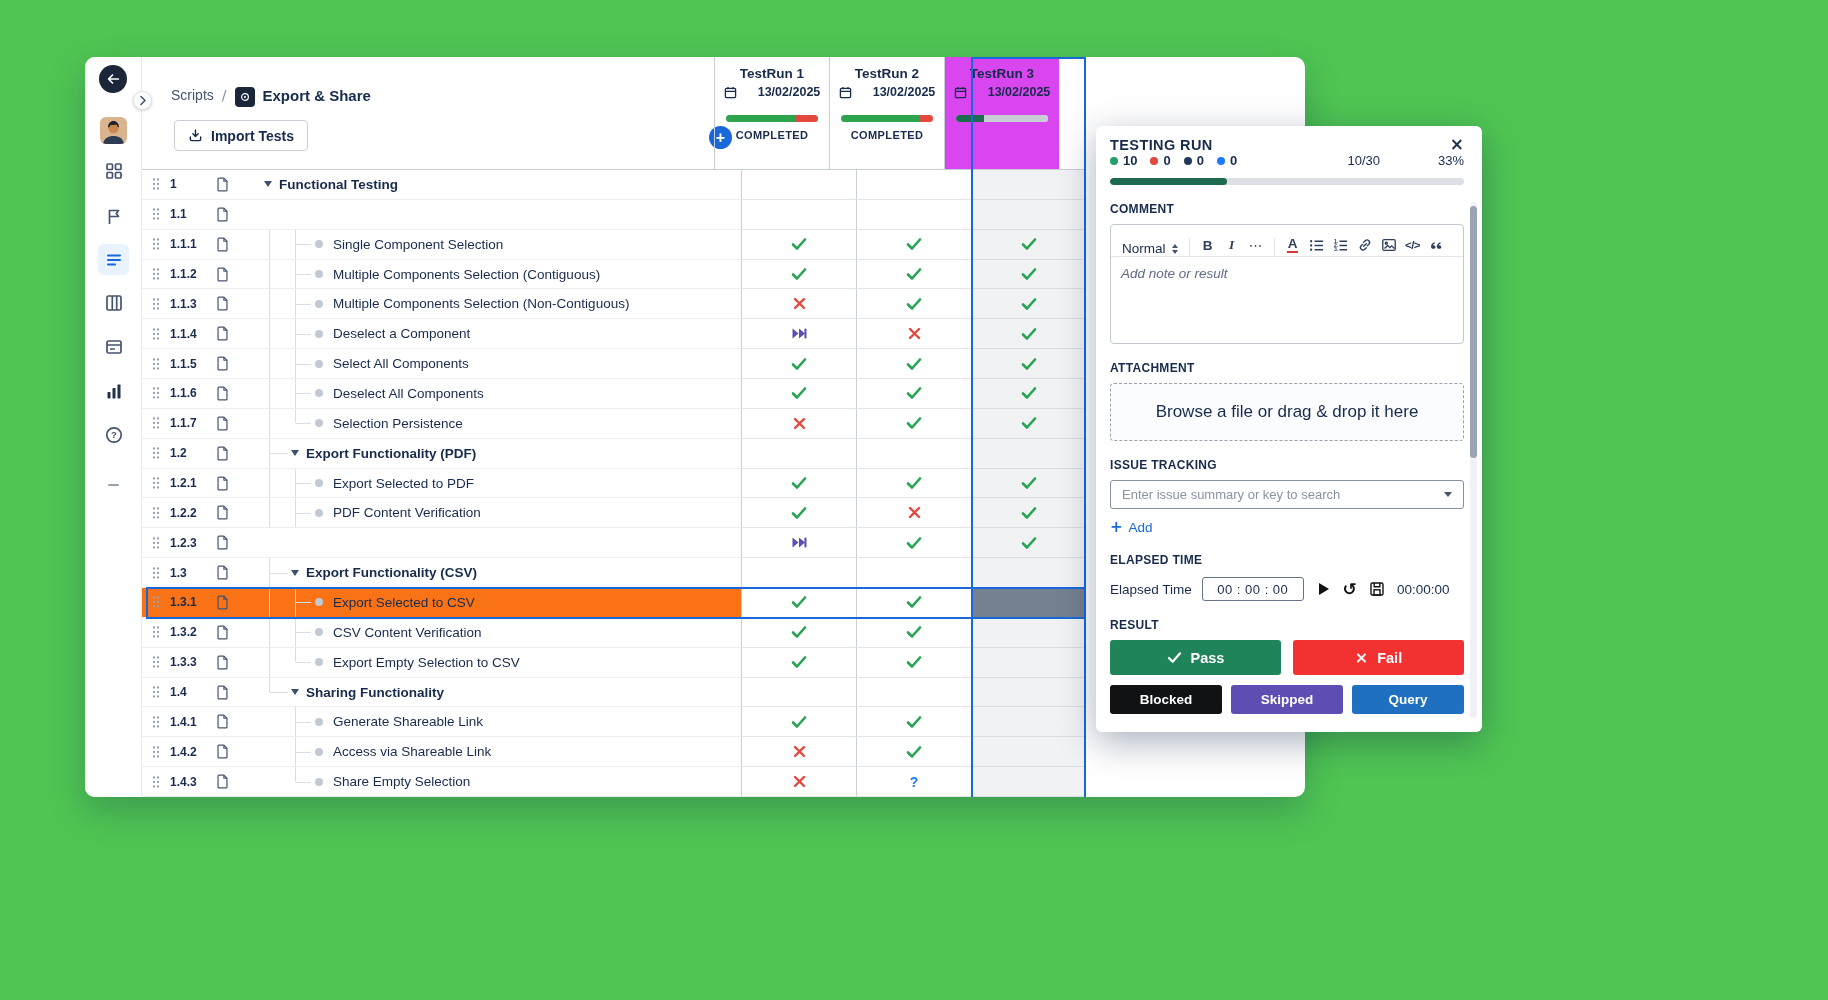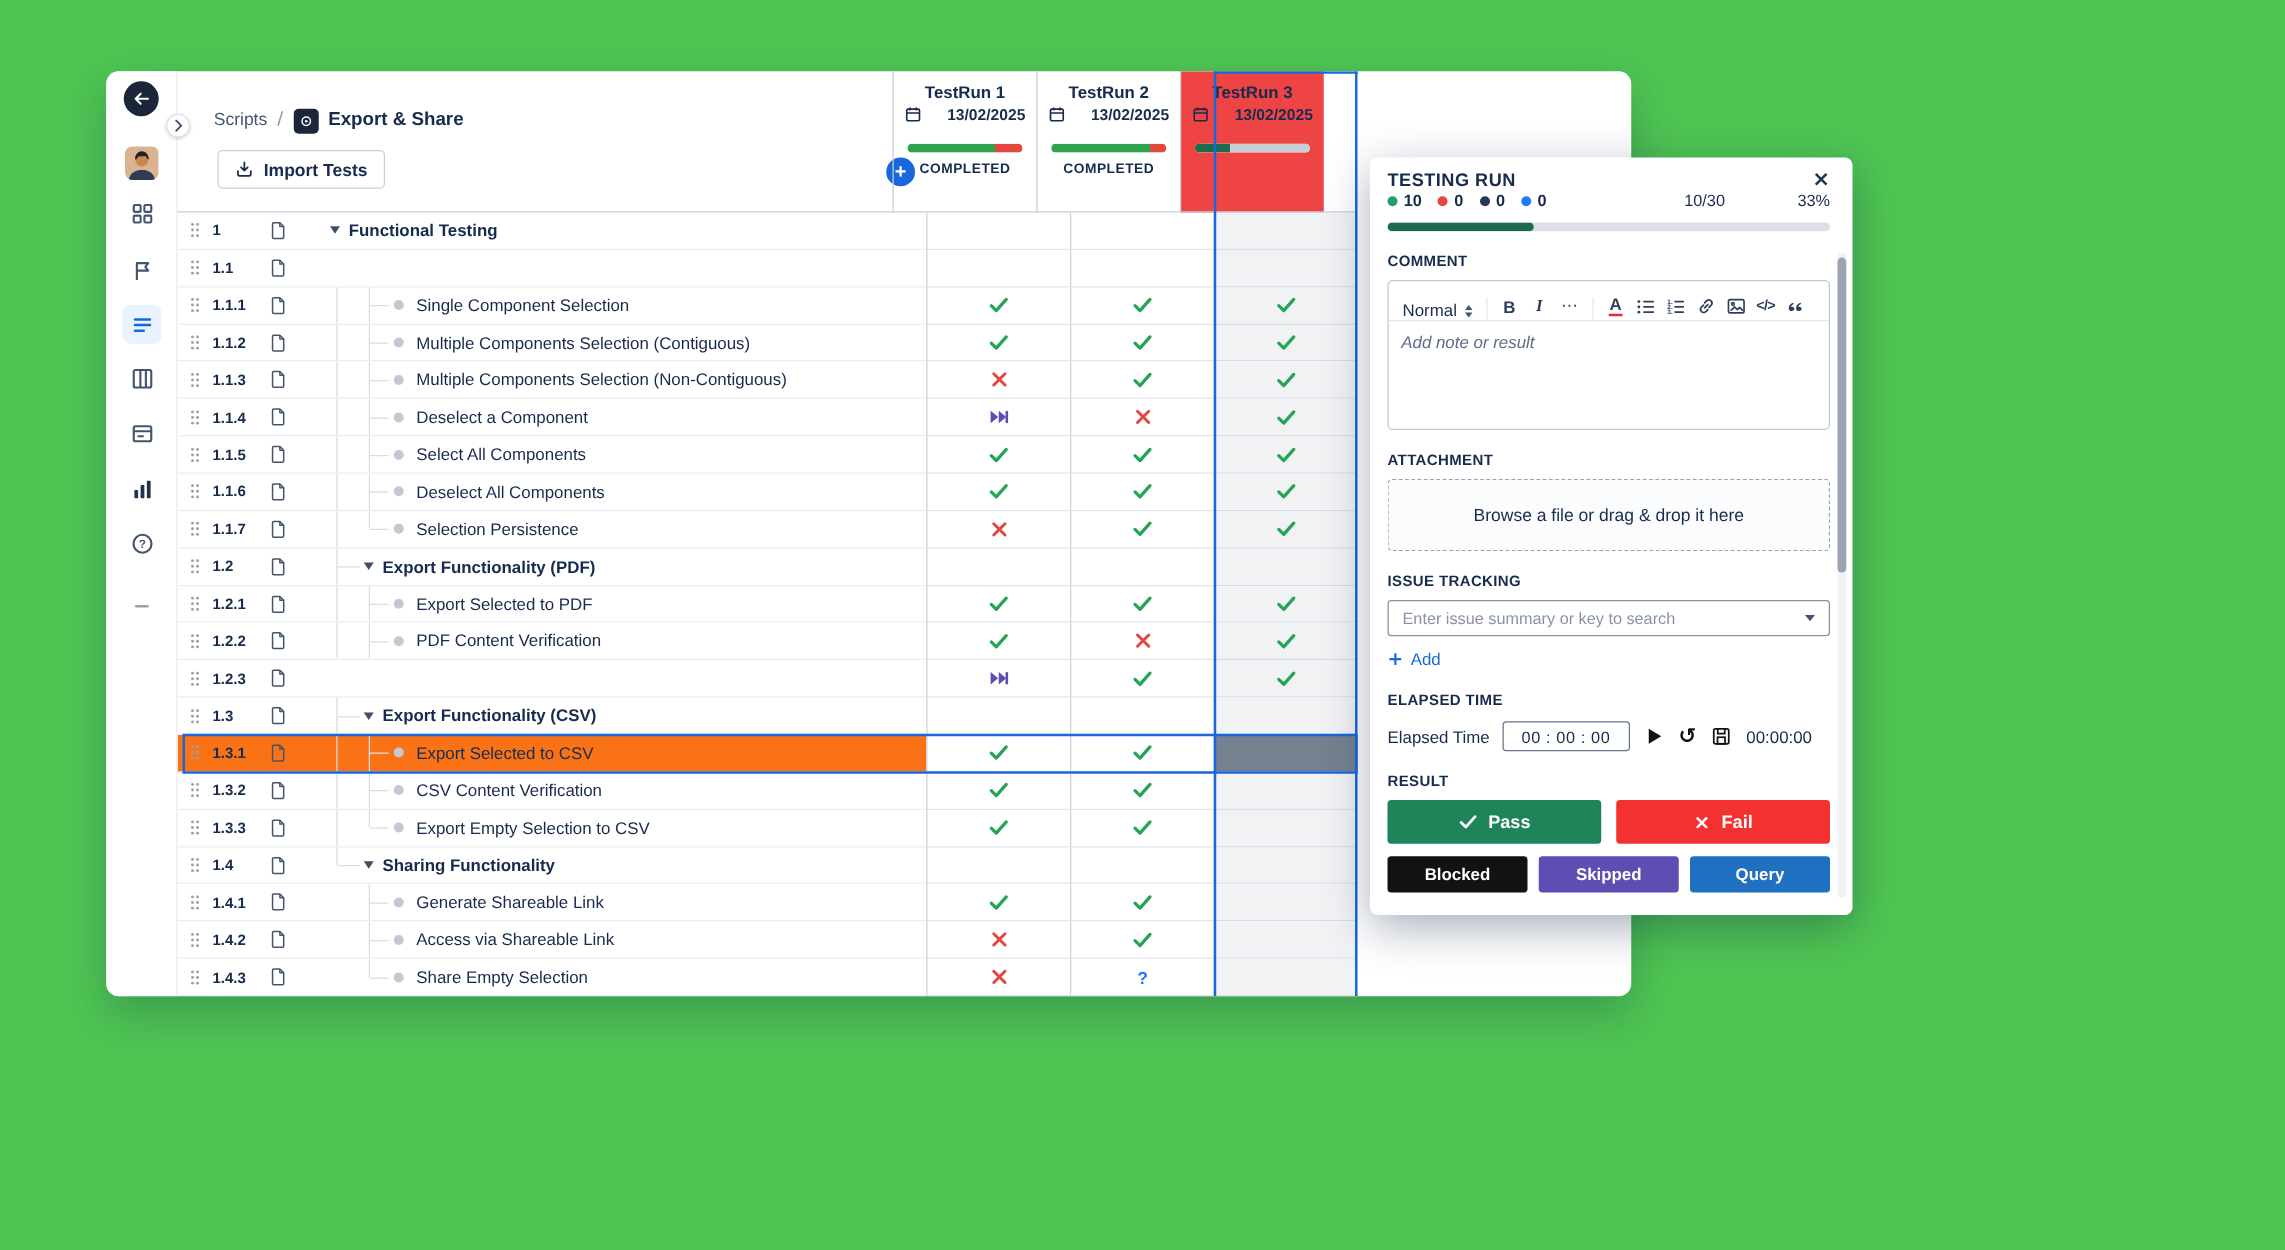--- a/index.html
+++ b/index.html
@@ -27,23 +27,23 @@
   .bc-root{color:#44546F}
   .bc-sep{color:#8590A2}
   .bc-badge{width:20px;height:20px;border-radius:4px;background:#1B2638;display:flex;align-items:center;justify-content:center}
   .bc-page{font-size:15px;font-weight:700;color:#172B4D}
   .import-btn{position:absolute;left:32px;top:63px;height:31px;padding:0 13px;display:flex;align-items:center;gap:8px;background:#fff;border:1px solid #C9CFD9;border-radius:4px;font-size:14px;font-weight:600;color:#172B4D;font-family:inherit;cursor:pointer}
   .plus-btn{position:absolute;left:567px;top:69px;width:23px;height:23px;border-radius:50%;background:#1868DB;color:#fff;border:none;font-size:16px;font-weight:600;display:flex;align-items:center;justify-content:center;cursor:pointer;font-family:inherit}
 
   
   .run-heads{position:absolute;left:572px;top:0;width:345px;height:113px;display:grid;grid-template-columns:repeat(3,115px);z-index:1}
   .run-head{border-left:1px solid #C7CDD7;padding-top:9px;display:flex;flex-direction:column;align-items:center}
-  .run-head.sel{background:#ef4444}
+  .run-head.sel{background:#d946ef}
   .run-name{font-size:13.5px;font-weight:700}
-  .run-date{display:flex;align-items:flex-start;gap:21px;margin-top:4px}
+  .run-date{display:flex;align-items:center;gap:21px;margin-top:4px}
   .run-date b{font-size:12.5px;font-weight:700}
   .run-bar{width:92px;height:7px;border-radius:4px;overflow:hidden;display:flex;margin-top:16px;background:#E5E8EC}
   .run-bar div{height:100%}
   .run-status{font-size:11px;font-weight:800;letter-spacing:.4px;margin-top:7px}
   .thead-line{position:absolute;left:0;top:112px;width:944px;height:1px;background:#C7CDD7;z-index:2}
 
   
   .rows{position:absolute;left:0;top:113px;width:944px;z-index:1}
   .trow{display:flex;height:29.86px;position:relative}
   .lrow{width:599px;display:grid;grid-template-columns:10px 18px 46px 30px 1fr;align-items:center;border-bottom:1px solid #ECEEF1}
@@ -90,21 +90,21 @@
   .updown i{width:0;height:0;border-left:3.5px solid transparent;border-right:3.5px solid transparent;display:block}
   .updown .up{border-bottom:4px solid #44546F}
   .updown .down{border-top:4px solid #44546F}
   .ed-sep{width:1px;height:18px;background:#E3E6EB;margin:0 4px}
   .ed-b{font-weight:800}
   .ed-i{font-style:italic;font-family:"Liberation Serif",serif;font-weight:600}
   .ed-a{font-weight:700;border-bottom:2.5px solid #D33A2F;line-height:1.05;padding:0 1px}
   .ed-code{font-size:11.5px;font-weight:700;letter-spacing:-.5px}
   .ed-body{height:86px;padding:9px 10px;font-size:13.5px;cursor:text}
   .placeholder{color:#5E6C84;font-style:italic}
-  .dropzone{margin-top:8px;height:58px;border:1.5px dashed #98A1AE;border-radius:4px;background:#FBFCFD;display:flex;align-items:center;justify-content:center;font-size:14px;cursor:pointer}
+  .dropzone{margin-top:8px;height:58px;border:1.5px dashed #98A1AE;border-radius:4px;background:#FBFCFD;display:flex;align-items:center;justify-content:center;font-size:17px;cursor:pointer}
   .issue-select{margin-top:8px;height:29px;border:1px solid #8590A2;border-radius:3px;display:flex;align-items:center;justify-content:space-between;padding:0 11px;cursor:pointer}
   .issue-ph{border:none;outline:none;font-size:13px;color:#8993A4;font-family:inherit;width:90%;background:transparent}
   .issue-ph::placeholder{color:#8993A4}
   .dd-caret{width:0;height:0;border-left:4.5px solid transparent;border-right:4.5px solid transparent;border-top:5.5px solid #44546F}
   .add-link{margin-top:9px;display:flex;align-items:center;gap:6px;color:#1868DB;font-size:13.5px;font-weight:500;width:max-content;cursor:pointer}
   .add-plus{font-size:15px;font-weight:600}
   .elapsed-row{margin-top:10px;display:flex;align-items:center;height:24px}
   .el-label{font-size:13.5px}
   .el-input{width:102px;height:24px;margin-left:10px;border:1.5px solid #64748C;border-radius:3px;text-align:center;font-size:13px;letter-spacing:.5px;color:#172B4D;font-family:inherit;outline:none}
   .play{margin-left:15px;width:0;height:0;border-top:6px solid transparent;border-bottom:6px solid transparent;border-left:10px solid #101214;cursor:pointer}

